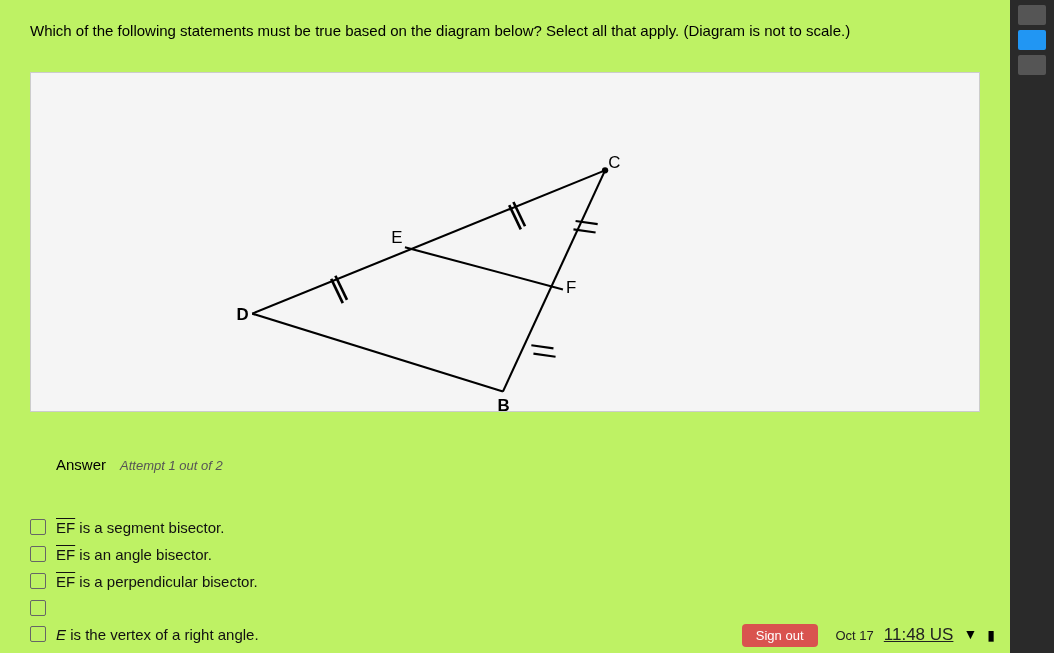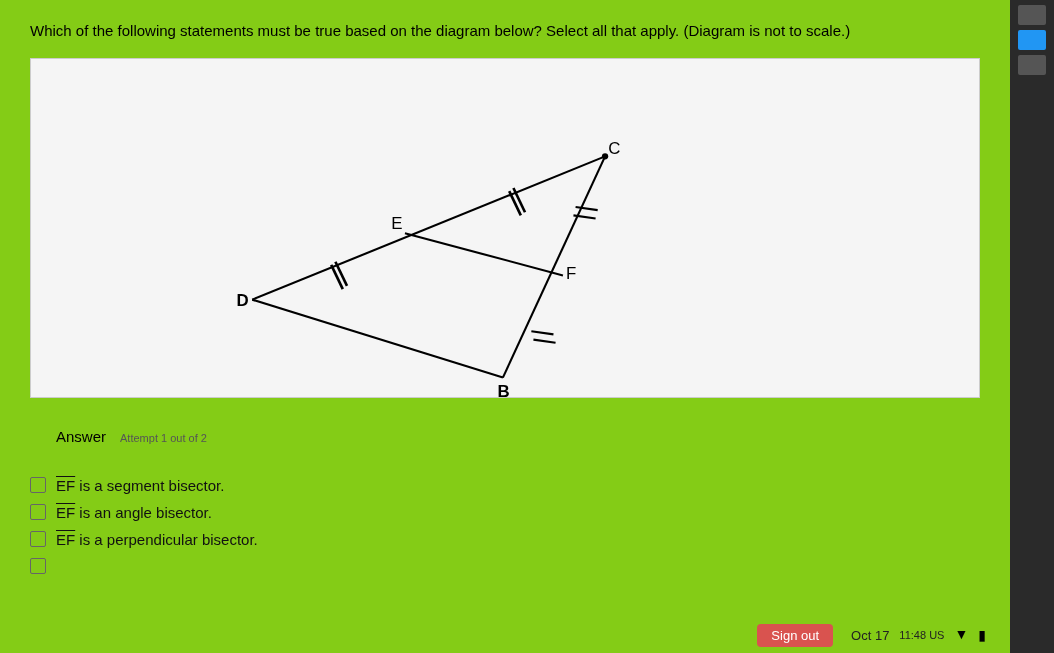--- a/index.html
+++ b/index.html
@@ -8,27 +8,28 @@
       width: 1054px;
       height: 653px;
       background: #1a1a1a;
       font-family: Georgia, 'Times New Roman', serif;
       overflow: hidden;
       display: flex;
       align-items: stretch;
     }
 
     .main-content {
-      background: #84cc16;
+      background: #bef264;
       width: 1010px;
       min-height: 653px;
       padding: 20px 30px 0 30px;
       position: relative;
       display: flex;
       flex-direction: column;
+      justify-content: space-between;
     }
 
     .question-text {
       font-size: 15px;
       line-height: 1.5;
       color: #000;
       margin-bottom: 15px;
       font-family: Arial, sans-serif;
     }
 
@@ -53,23 +54,24 @@
     .answer-label {
       font-family: Arial, sans-serif;
       font-size: 15px;
       font-weight: normal;
       display: inline;
       margin-left: 26px;
     }
 
     .attempt-label {
       font-family: Arial, sans-serif;
-      font-size: 11px;
+      font-size: 13px;
       color: #555;
       margin-left: 10px;
+      font-style: italic;
     }
 
     .options-list {
       list-style: none;
       margin-top: 12px;
     }
 
     .option-item {
       display: flex;
       align-items: center;
@@ -90,21 +92,21 @@
       background: transparent;
     }
 
     .overline {
       text-decoration: overline;
     }
 
     .bottom-bar {
       position: absolute;
       bottom: 0;
-      right: 9px;
+      right: 0;
       left: 0;
       height: 36px;
       display: flex;
       align-items: center;
       justify-content: flex-end;
       padding: 0 15px;
       gap: 10px;
     }
 
     .sign-out-btn {
@@ -119,23 +121,24 @@
     }
 
     .bottom-date {
       font-size: 13px;
       font-family: Arial, sans-serif;
       color: #222;
       margin-left: 8px;
     }
 
     .bottom-time {
-      font-size: 11px;
+      font-size: 17px;
       font-family: Arial, sans-serif;
       color: #222;
+      text-decoration: underline;
     }
 
     .side-panel {
       width: 44px;
       background: #2a2a2a;
       display: flex;
       flex-direction: column;
       align-items: center;
       padding-top: 5px;
       gap: 5px;
@@ -205,20 +208,24 @@
     <li class="option-item">
       <div class="option-checkbox"></div>
       <span><span class="overline">EF</span> is an angle bisector.</span>
     </li>
     <li class="option-item">
       <div class="option-checkbox"></div>
       <span><span class="overline">EF</span> is a perpendicular bisector.</span>
     </li>
     <li class="option-item">
       <div class="option-checkbox"></div>
+    </li>
+    <li class="option-item">
+      <div class="option-checkbox"></div>
+      <span><em>E</em> is the vertex of a right angle.</span>
     </li>
   </ul>
 
   <div class="bottom-bar">
     <button class="sign-out-btn">Sign out</button>
     <span class="bottom-date">Oct 17</span>
     <span class="bottom-time">11:48 US</span>
     <span style="font-size:14px;">▼</span>
     <span style="font-size:14px;">▮</span>
   </div>

